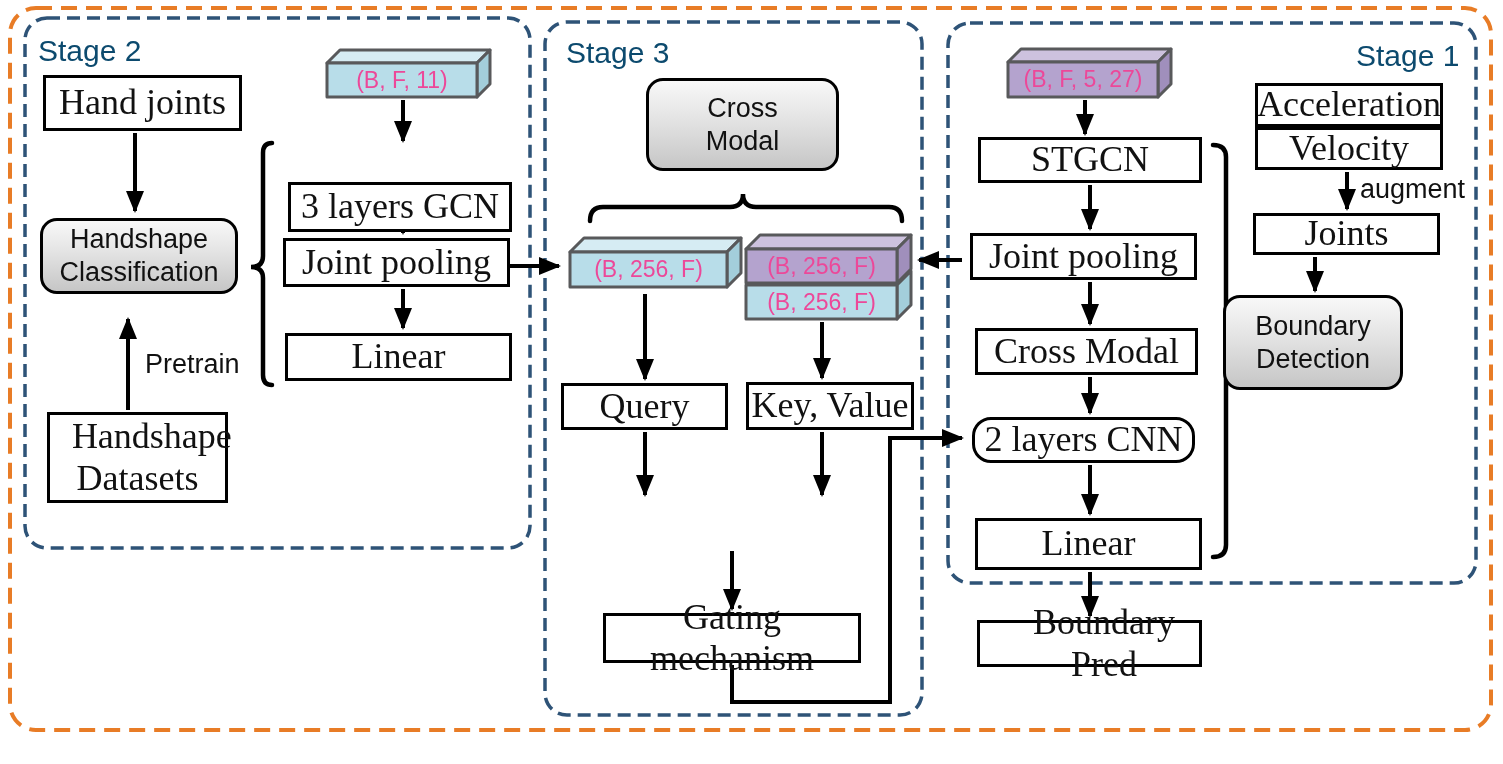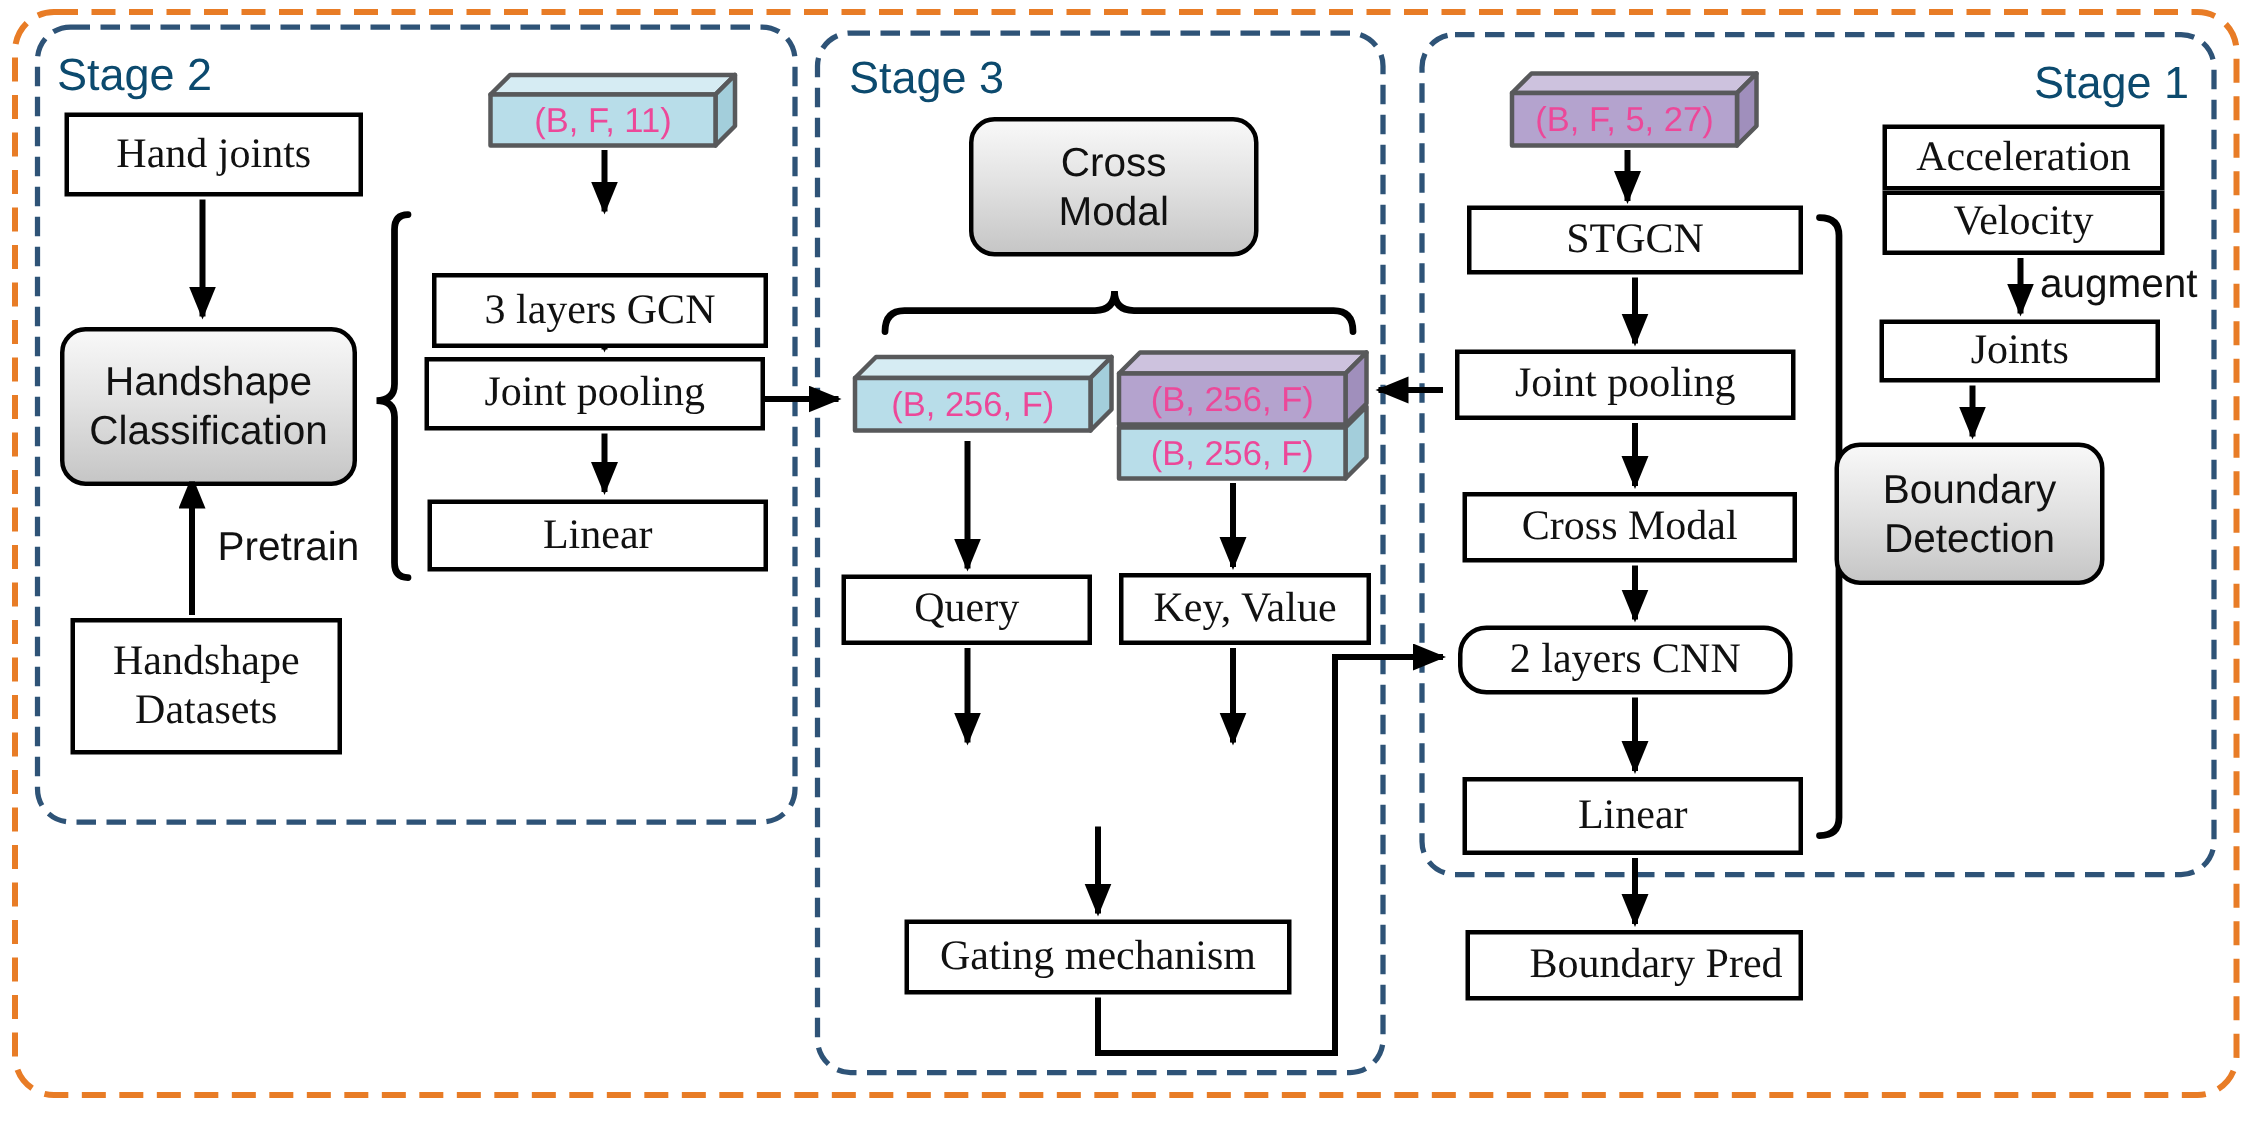--- a/index.html
+++ b/index.html
@@ -1,21 +1,21 @@
 <!DOCTYPE html>
 <html><head>
 <meta charset="utf-8">
 <style>
   html,body{margin:0;padding:0;background:#ffffff;}
   .fig{position:relative;width:1503px;height:764px;background:#ffffff;overflow:hidden;
        font-family:"Liberation Sans",sans-serif;}
   .overlay{position:absolute;left:0;top:0;width:1503px;height:764px;}
   .box{position:absolute;display:flex;align-items:center;justify-content:center;text-align:center;
        background:#ffffff;border:3px solid #000;box-sizing:border-box;
-       font-family:"Liberation Serif",serif;font-size:28px;color:#111;line-height:1.15;}
+       font-family:"Liberation Serif",serif;font-size:36px;color:#111;line-height:1.15;}
   .gbox{position:absolute;display:flex;align-items:center;justify-content:center;text-align:center;
        background:linear-gradient(180deg,#f8f8f8 0%,#e3e3e3 45%,#c6c6c6 100%);
        border:3px solid #000;border-radius:17px;box-sizing:border-box;
        font-family:"Liberation Sans",sans-serif;font-size:27px;color:#111;line-height:1.22;}
   .gbox .inner{max-width:90%;}
   .stage-label{position:absolute;font-family:"Liberation Sans",sans-serif;font-size:30px;
        color:#0c4a6e;font-weight:400;white-space:nowrap;}
   .anno{position:absolute;font-family:"Liberation Sans",sans-serif;font-size:27px;color:#111;
        white-space:nowrap;}
   .tlabel{position:absolute;display:flex;align-items:center;justify-content:center;
@@ -99,21 +99,21 @@
   <div class="stage-label" style="left:566px;top:36px;">Stage 3</div>
   <div class="stage-label" style="left:1356px;top:39px;">Stage 1</div>
 
   <div class="tlabel" style="left:327px;top:63px;width:150px;height:34px;">(B, F, 11)</div>
   <div class="tlabel" style="left:1008px;top:62px;width:150px;height:35px;">(B, F, 5, 27)</div>
   <div class="tlabel" style="left:570px;top:252px;width:157px;height:35px;">(B, 256, F)</div>
   <div class="tlabel" style="left:746px;top:249px;width:151px;height:34px;">(B, 256, F)</div>
   <div class="tlabel" style="left:746px;top:285px;width:151px;height:34px;">(B, 256, F)</div>
 
   <div class="box" style="left:43px;top:75px;width:199px;height:56px;">Hand joints</div>
-  <div class="gbox" style="left:40px;top:218px;width:198px;height:106px;">
+  <div class="gbox" style="left:40px;top:218px;width:198px;height:76px;">
     <div class="inner">Handshape Classification</div>
   </div>
   <div class="box" style="left:47px;top:412px;width:181px;height:91px;">
     <div style="max-width:75%;">Handshape Datasets</div>
   </div>
   <div class="box" style="left:288px;top:146px;width:224px;height:50px;margin-top:36px;">3 layers GCN</div>
   <div class="box" style="left:283px;top:238px;width:227px;height:49px;">Joint pooling</div>
   <div class="box" style="left:285px;top:333px;width:227px;height:48px;">Linear</div>
   <div class="anno" style="left:145px;top:349px;">Pretrain</div>
 

